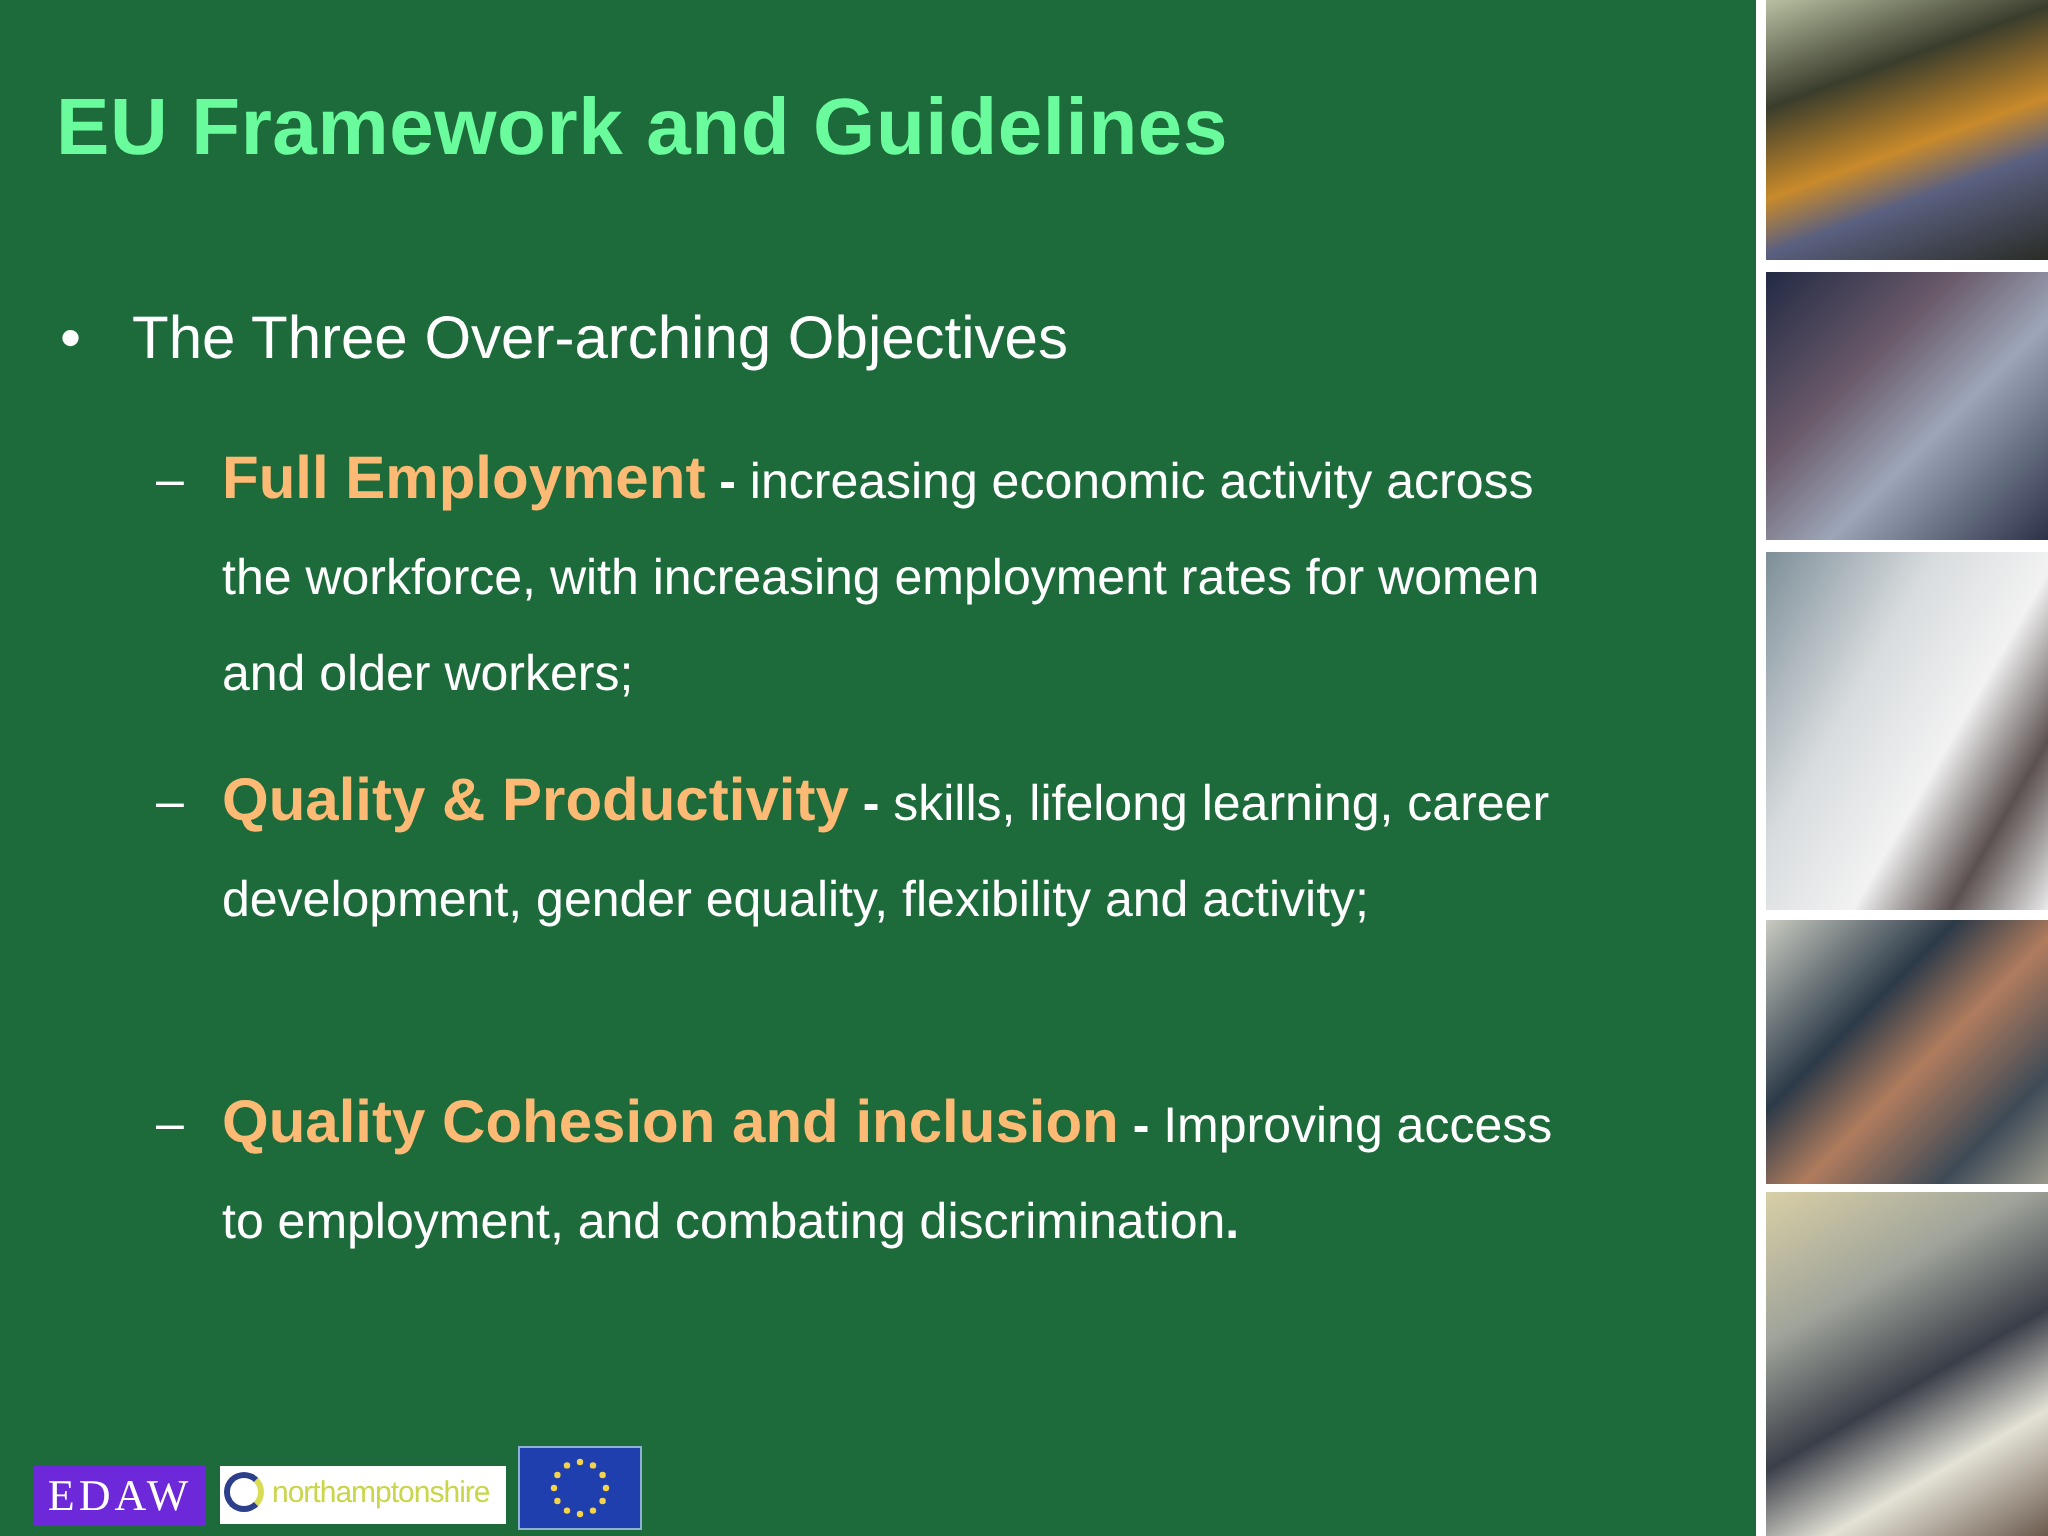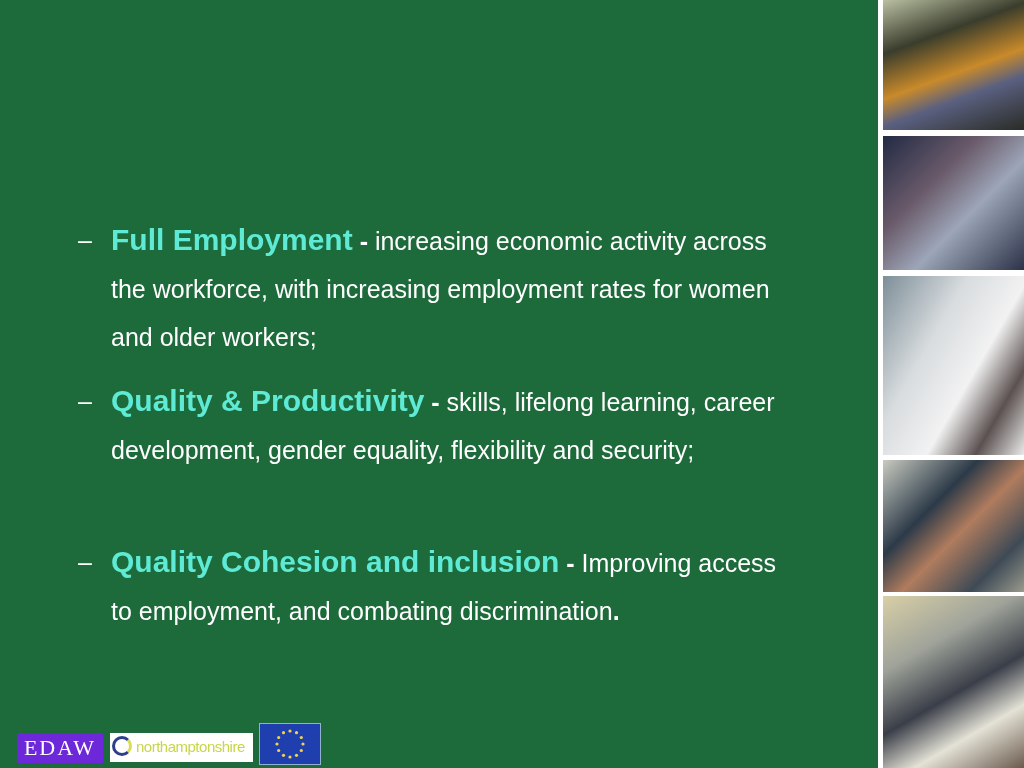--- a/index.html
+++ b/index.html
@@ -18,21 +18,21 @@
     position:absolute; left:30px; top:153px;
     font-size:30px; color:#ffffff;
   }
   .bullet .dot { display:inline-block; width:36px; }
   .sub {
     position:absolute; left:78px; width:720px;
     font-size:25px; color:#ffffff; line-height:48px;
   }
   .sub .dash { position:absolute; left:0; top:0; }
   .sub .body { margin-left:33px; }
-  .sub .key { color:#5eead4; font-weight:bold; font-size:30px; }
+  .sub .key { color:#fdba74; font-weight:bold; font-size:30px; }
   .sub .sep { font-weight:bold; }
   .s1 { top:216px; }
   .s2 { top:377px; }
   .s3 { top:538px; }
   .strip {
     position:absolute; left:878px; top:0; width:146px; height:768px;
     background:#ffffff;
   }
   .photo { position:absolute; left:5px; width:141px; overflow:hidden; }
   .p1 { top:0; height:130px; background:linear-gradient(160deg,#b9c0a2 0%,#3a3d2c 30%,#c98a2a 55%,#5a6080 70%,#2a2c26 100%); }
@@ -60,33 +60,37 @@
   }
   .euflag {
     position:absolute; left:259px; top:723px; width:62px; height:42px;
     background:#1f3fae; border:1px solid #8fb0d0; box-sizing:border-box;
   }
 </style>
 </head>
 <body>
 
 <div class="main">
+  <div class="title">EU Framework and Guidelines</div>
 
+  <div class="bullet">
+    <span class="dot">•</span><span>The Three Over-arching Objectives</span>
+  </div>
 
   <div class="sub s1">
     <span class="dash">–</span>
     <div class="body">
       <span class="key">Full Employment</span><span class="sep"> - </span><span>increasing economic activity across the workforce, with increasing employment rates for women and older workers;</span>
     </div>
   </div>
 
   <div class="sub s2">
     <span class="dash">–</span>
     <div class="body">
-      <span class="key">Quality &amp; Productivity</span><span class="sep"> - </span><span>skills, lifelong learning, career development, gender equality, flexibility and security;</span>
+      <span class="key">Quality &amp; Productivity</span><span class="sep"> - </span><span>skills, lifelong learning, career development, gender equality, flexibility and activity;</span>
     </div>
   </div>
 
   <div class="sub s3">
     <span class="dash">–</span>
     <div class="body">
       <span class="key">Quality Cohesion and inclusion</span><span class="sep"> - </span><span>Improving access to employment, and combating discrimination</span><span class="sep">.</span>
     </div>
   </div>
 

